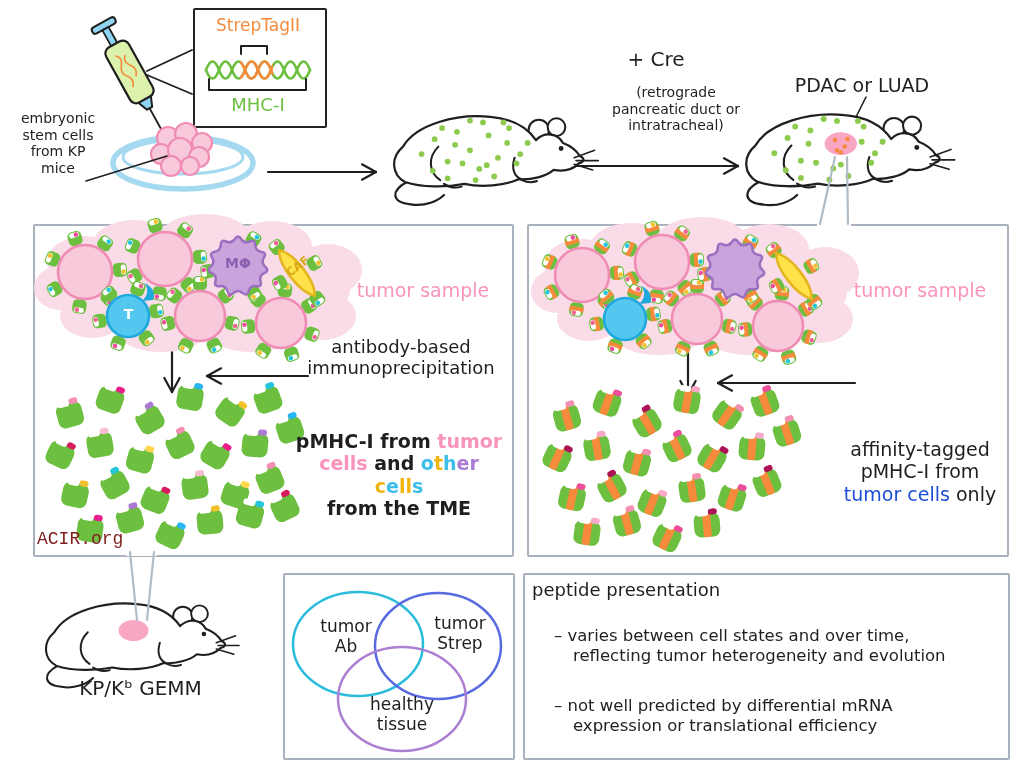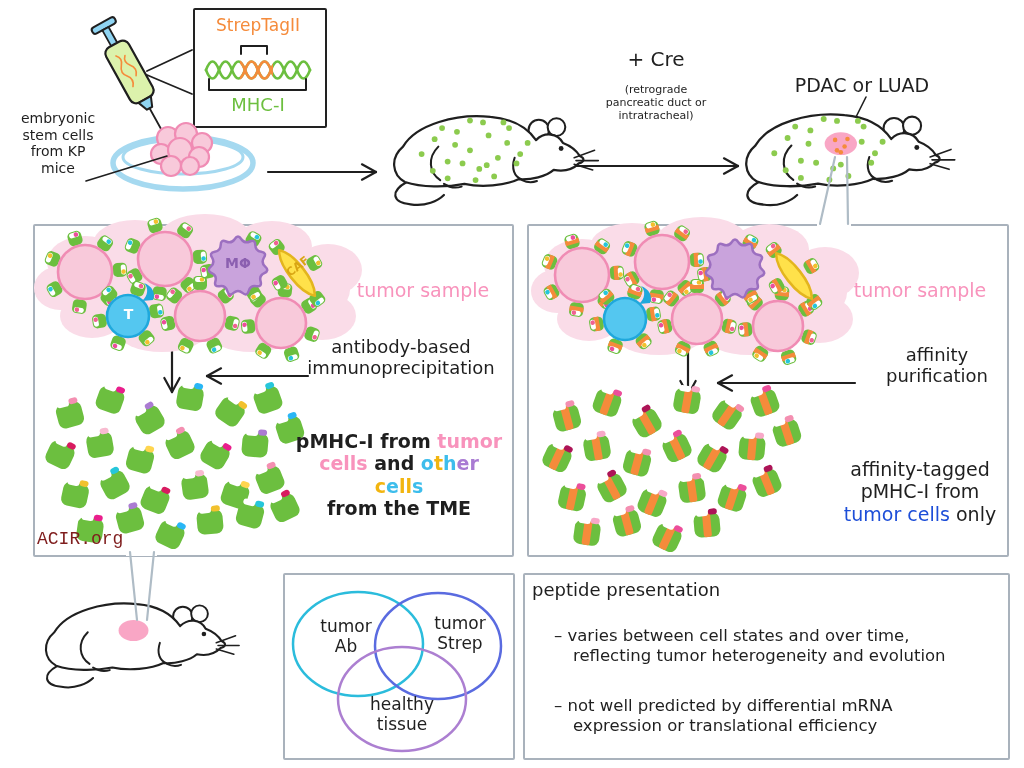--- a/index.html
+++ b/index.html
@@ -945,44 +945,43 @@
   <div class="t ctr" style="left:0px;top:110px;width:116px;font-size:14px;">embryonic
 stem cells
 from KP
 mice</div>
 
   <div class="t ctr" style="left:195px;top:15px;width:126px;font-size:17px;color:var(--orange);">StrepTagII</div>
   <div class="t ctr" style="left:195px;top:94px;width:126px;font-size:18px;color:var(--green);">MHC-I</div>
 
 
   <div class="t ctr" style="left:598px;top:48px;width:116px;font-size:20px;">+ Cre</div>
-  <div class="t ctr" style="left:560px;top:84px;width:192px;font-size:11px;">(retrograde
+  <div class="t ctr" style="left:580px;top:84px;width:192px;font-size:14px;">(retrograde
 pancreatic duct or
 intratracheal)</div>
 
   <div class="t ctr" style="left:782px;top:74px;width:160px;font-size:19px;">PDAC or LUAD</div>
 
   <div class="t ctr pink" style="left:348px;top:279px;width:150px;font-size:19px;">tumor sample</div>
   <div class="t ctr" style="left:216px;top:255px;width:44px;font-size:14px;font-weight:bold;color:var(--purple_text);">MΦ</div>
   <div class="t ctr" style="left:281px;top:260px;width:34px;font-size:11.5px;font-weight:bold;color:var(--yellow_text);transform:rotate(-38deg);">CAF</div>
   <div class="t ctr" style="left:120px;top:306px;width:17px;font-size:14px;font-weight:bold;color:#ffffff;">T</div>
   <div class="t ctr" style="left:296px;top:336px;width:210px;font-size:18px;">antibody-based
 immunoprecipitation</div>
   <div class="t ctr" style="left:292px;top:430px;width:214px;font-size:19px;font-weight:bold;"><span style="color: rgb(31, 31, 31);">pMHC-I from </span><span style="color: rgb(248, 147, 188);">tumor</span><span>
 </span><span style="color: rgb(248, 147, 188);">cells</span><span style="color: rgb(31, 31, 31);"> and </span><span style="color: rgb(61, 189, 236);">o</span><span style="color: rgb(242, 181, 15);">t</span><span style="color: rgb(61, 189, 236);">h</span><span style="color: rgb(169, 123, 211);">e</span><span style="color: rgb(169, 123, 211);">r</span><span> </span><span style="color: rgb(242, 181, 15);">c</span><span style="color: rgb(61, 189, 236);">e</span><span style="color: rgb(242, 181, 15);">l</span><span style="color: rgb(242, 181, 15);">l</span><span style="color: rgb(61, 189, 236);">s</span><span>
 </span><span style="color: rgb(31, 31, 31);">from the TME</span></div>
   <div class="t" style="left:37px;top:529px;font-size:18px;font-family:Liberation Mono, monospace;color:#7f1d1d;">ACIR.org</div>
 
   <div class="t ctr pink" style="left:845px;top:279px;width:150px;font-size:19px;">tumor sample</div>
-  <div class="t ctr" style="left:862px;top:344px;width:150px;font-size:18px;">affinity
-purification</div>
-  <div class="t ctr" style="left:825px;top:458px;width:190px;font-size:19px;"><span style="color: rgb(31, 31, 31);">affinity-tagged
+  <div class="t ctr" style="left:825px;top:438px;width:190px;font-size:19px;"><span style="color: rgb(31, 31, 31);">affinity-tagged
 pMHC-I from
 </span><span style="color: #1d4ed8;">tumor cells</span><span style="color: rgb(31, 31, 31);"> only</span></div>
 
+  <div class="t ctr" style="left:58px;top:677px;width:165px;font-size:20px;">KP/Kᵇ GEMM</div>
 
   <div class="t ctr" style="left:296px;top:616px;width:100px;font-size:17px;">tumor
 Ab</div>
   <div class="t ctr" style="left:410px;top:613px;width:100px;font-size:17px;">tumor
 Strep</div>
   <div class="t ctr" style="left:350px;top:694px;width:104px;font-size:17px;">healthy
 tissue</div>
 
   <div class="t" style="left:532px;top:579px;font-size:18px;">peptide presentation</div>
   <div class="t" style="left:554px;top:606px;width:446px;font-size:16.5px;line-height:1.2;">

